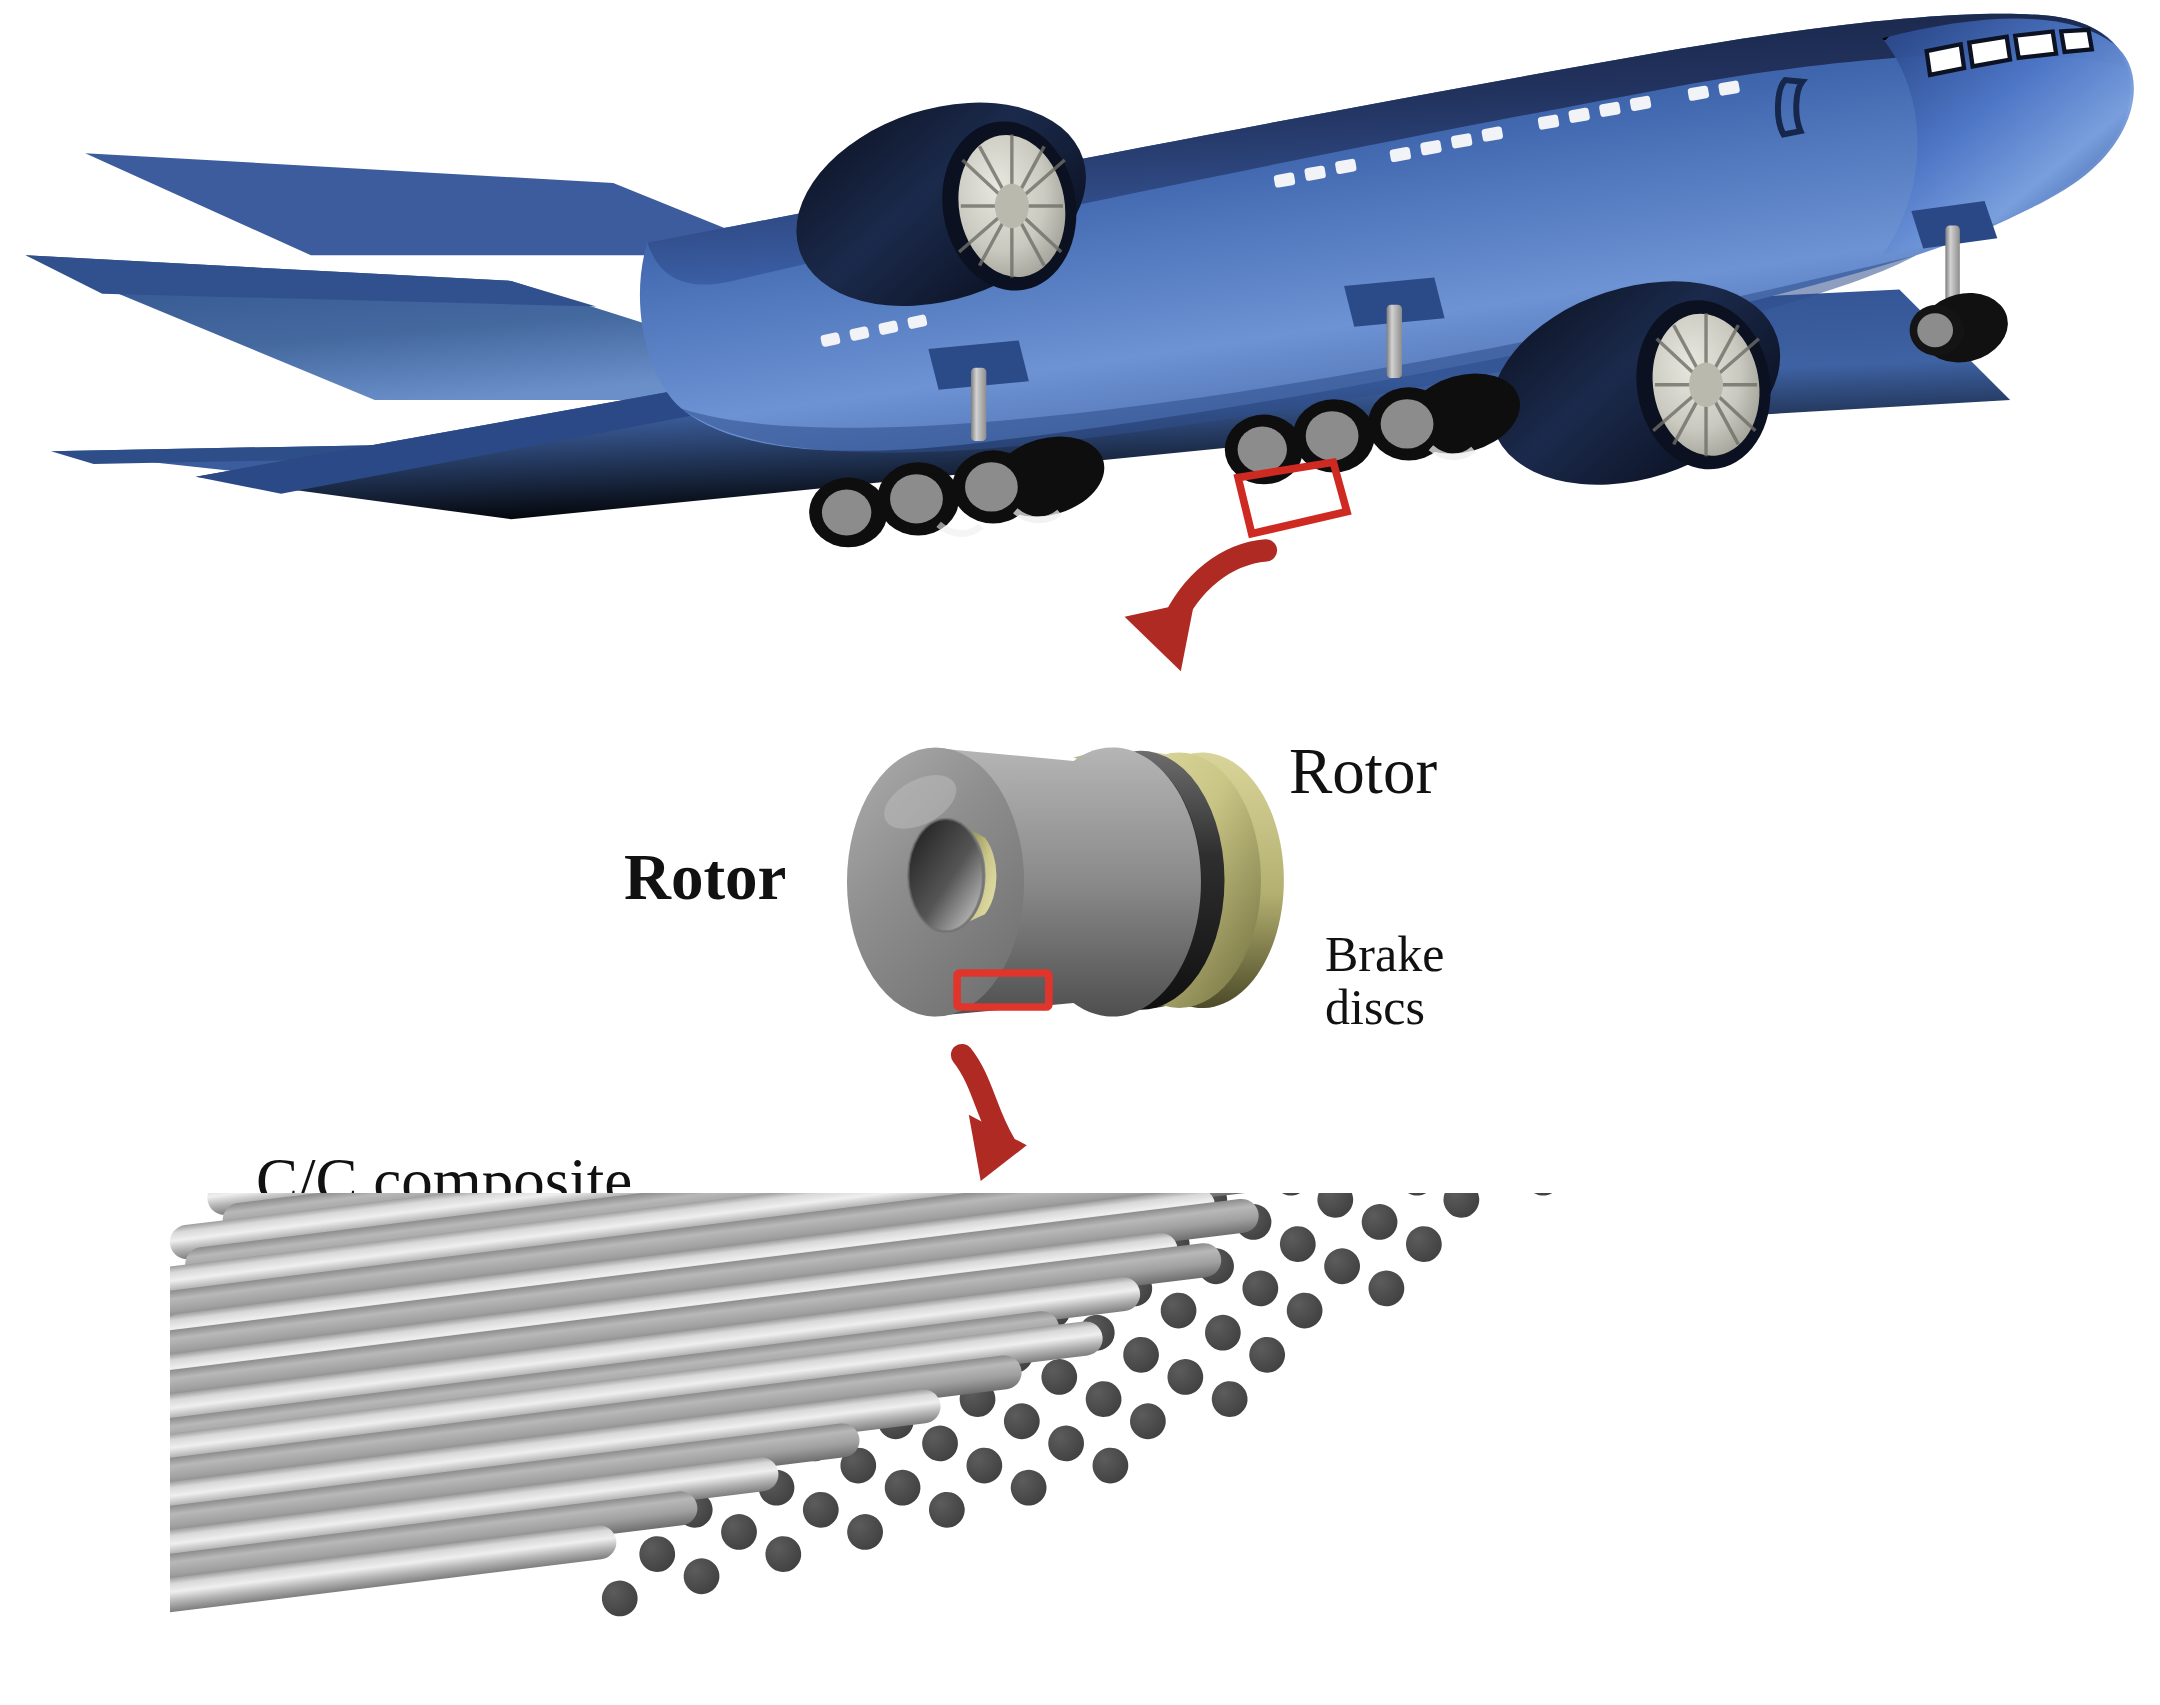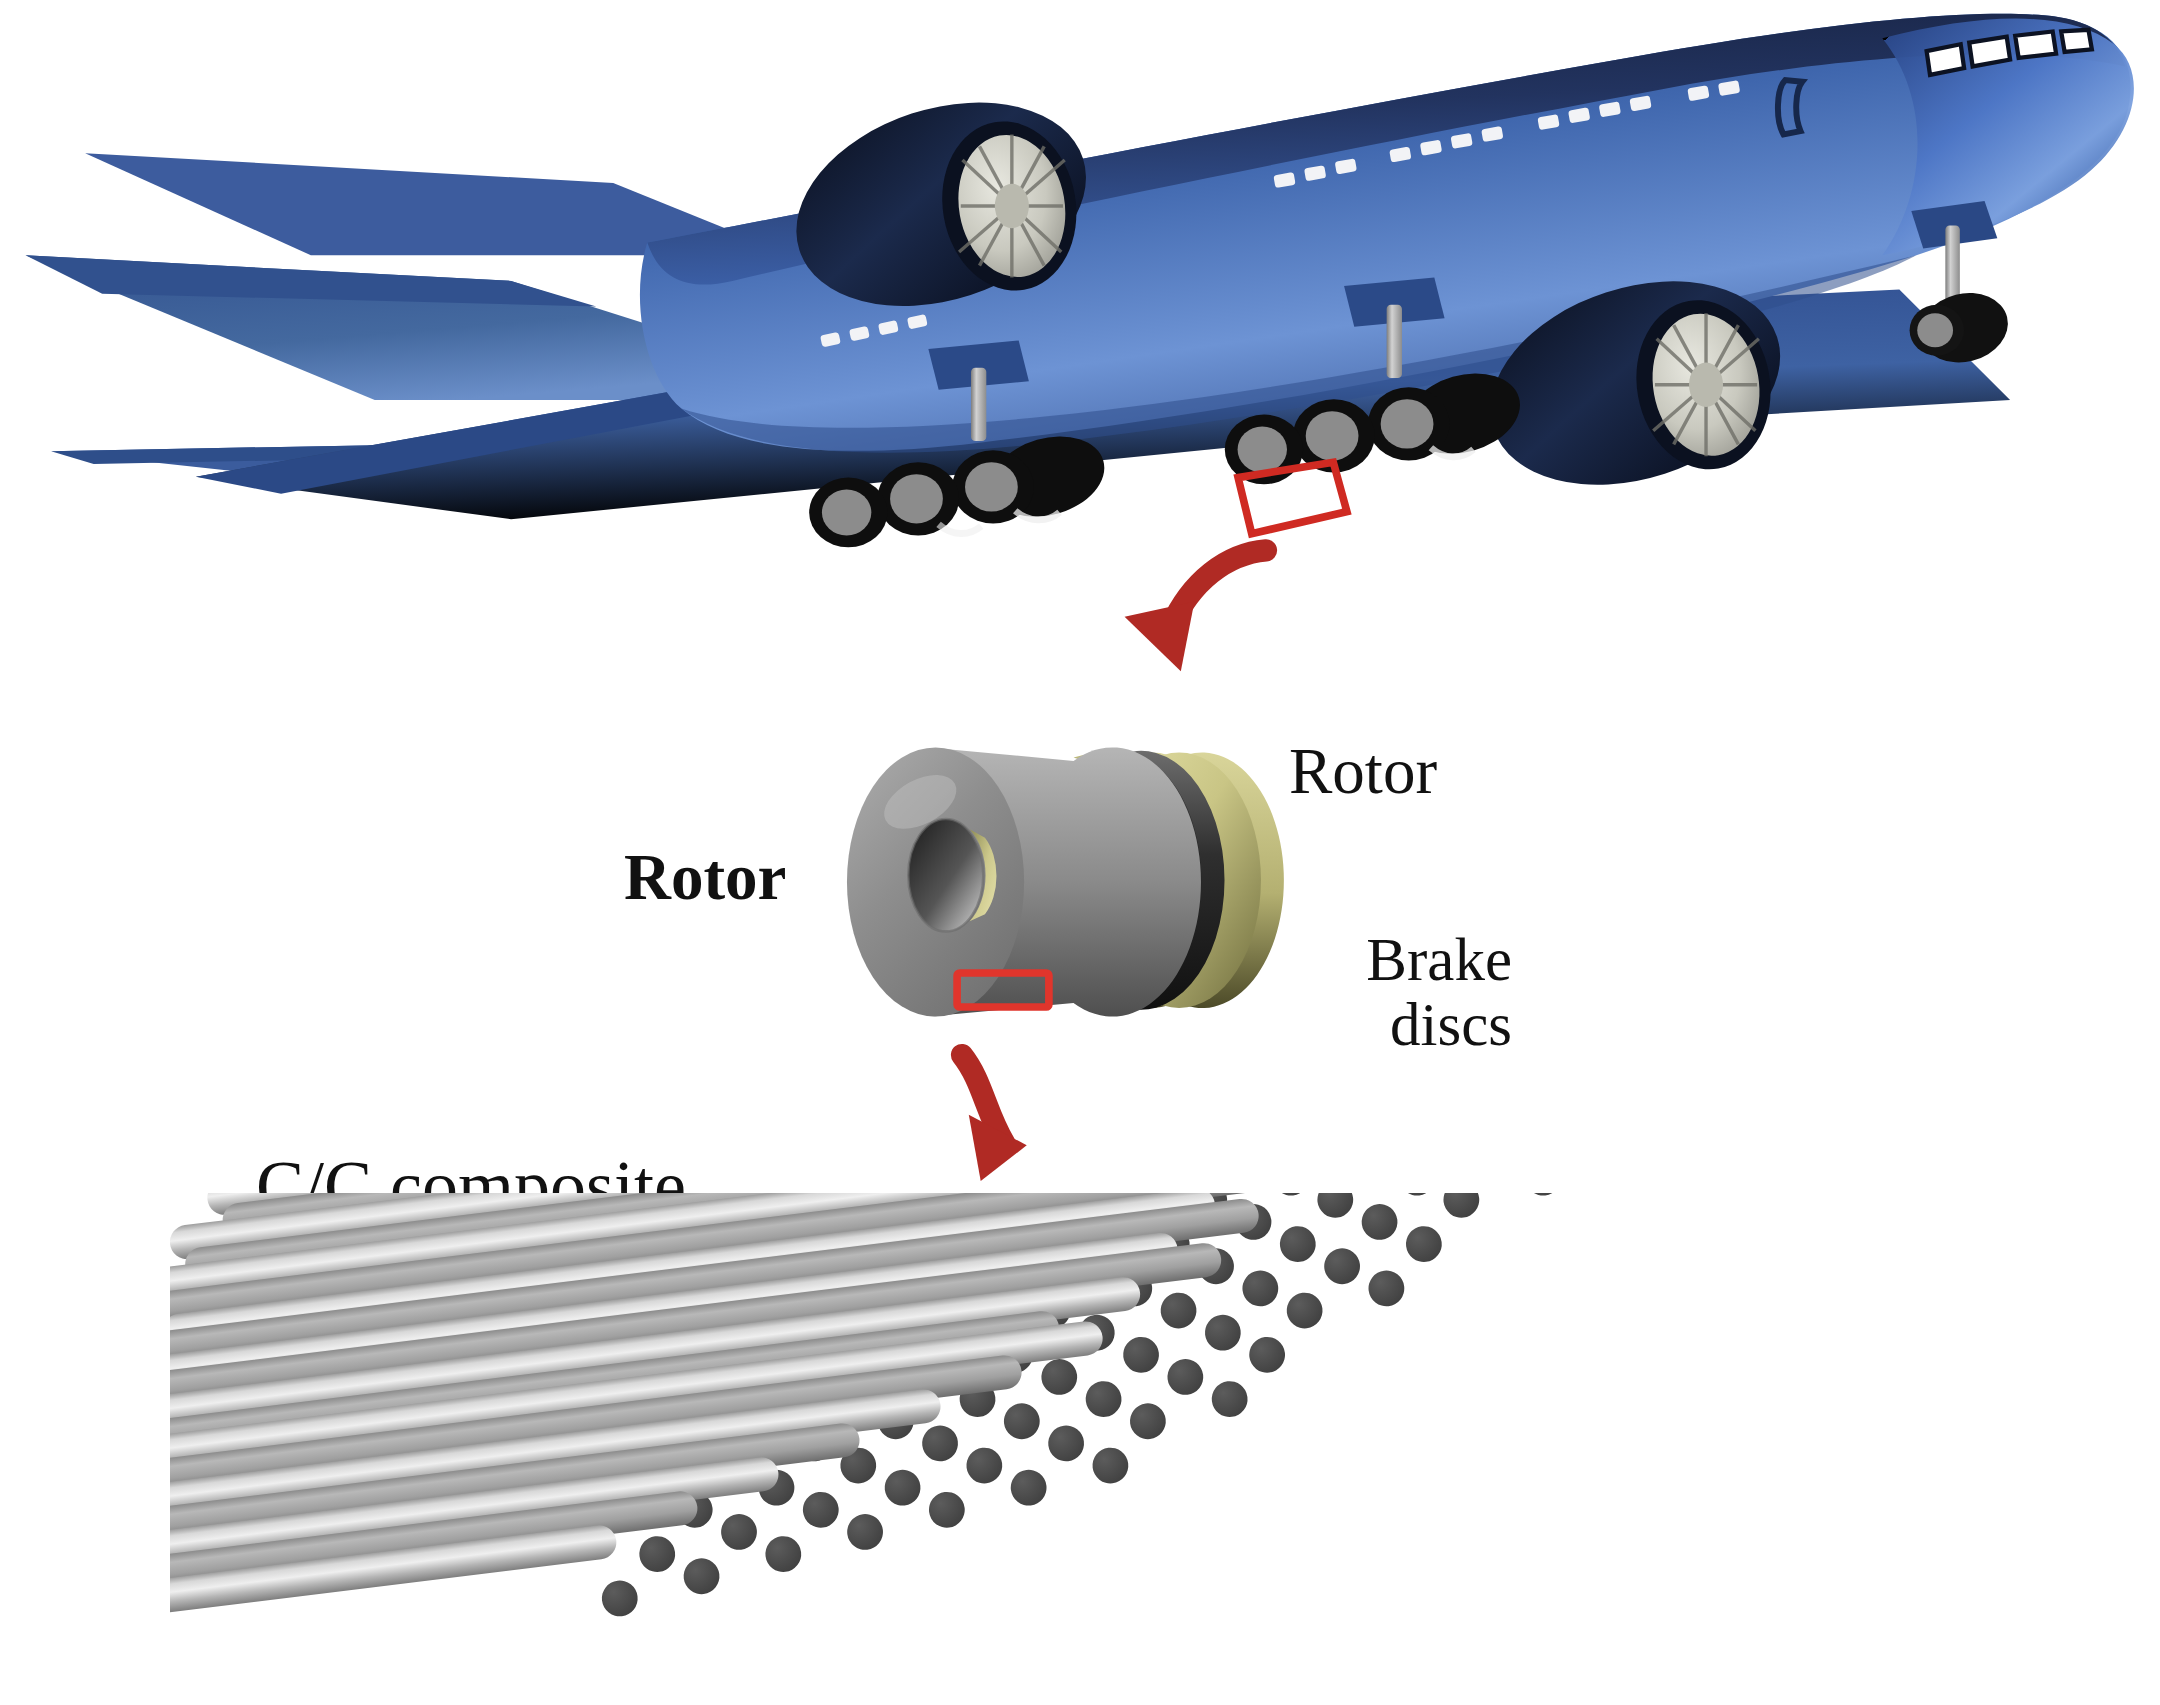--- a/index.html
+++ b/index.html
@@ -10,22 +10,22 @@
     -webkit-font-smoothing:antialiased;
   }
   #stage{position:relative;width:2160px;height:1705px;background:#fff;overflow:hidden;}
   .lbl{position:absolute;color:#111;font-weight:400;line-height:1.06;white-space:pre;
        font-family:"Liberation Serif","DejaVu Serif",serif;}
 
   
   #lbl-landing{left:852px;top:532px;font-size:63px;text-align:center;width:256px;}
   #lbl-rotor  {left:624px; top:843px; font-size:65px;font-weight:bold;}
   #lbl-stator {left:1289px;top:737px; font-size:65px;}
-  #lbl-brake  {left:1325px;top:928px;font-size:61px;text-align:right;width:187px;}
-  #lbl-cc     {left:256px; top:1148px;font-size:72px;}
+  #lbl-brake  {left:1325px;top:928px;font-size:50px;text-align:left;width:187px;}
+  #lbl-cc     {left:256px; top:1148px;font-size:63px;}
 
   
   #plane{position:absolute;left:0;top:0;width:2160px;height:698px;}
 
   
   #discs{position:absolute;left:818px;top:720px;width:477px;height:341px;}
 
   
   #composite{position:absolute;left:170px;top:1193px;width:1874px;height:511px;}
 

